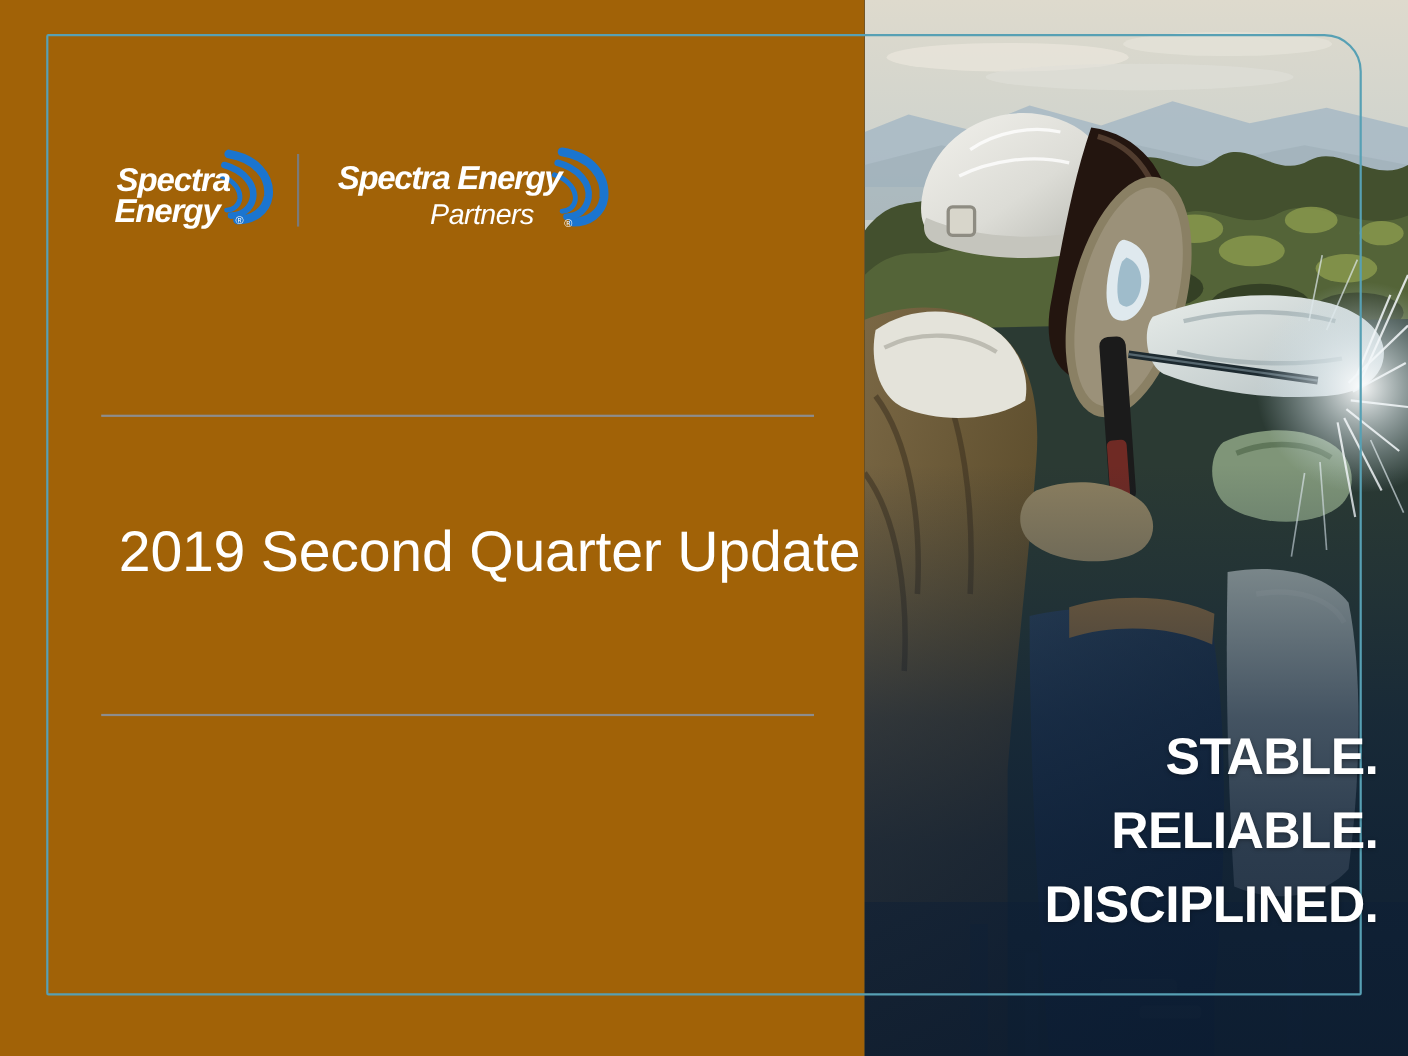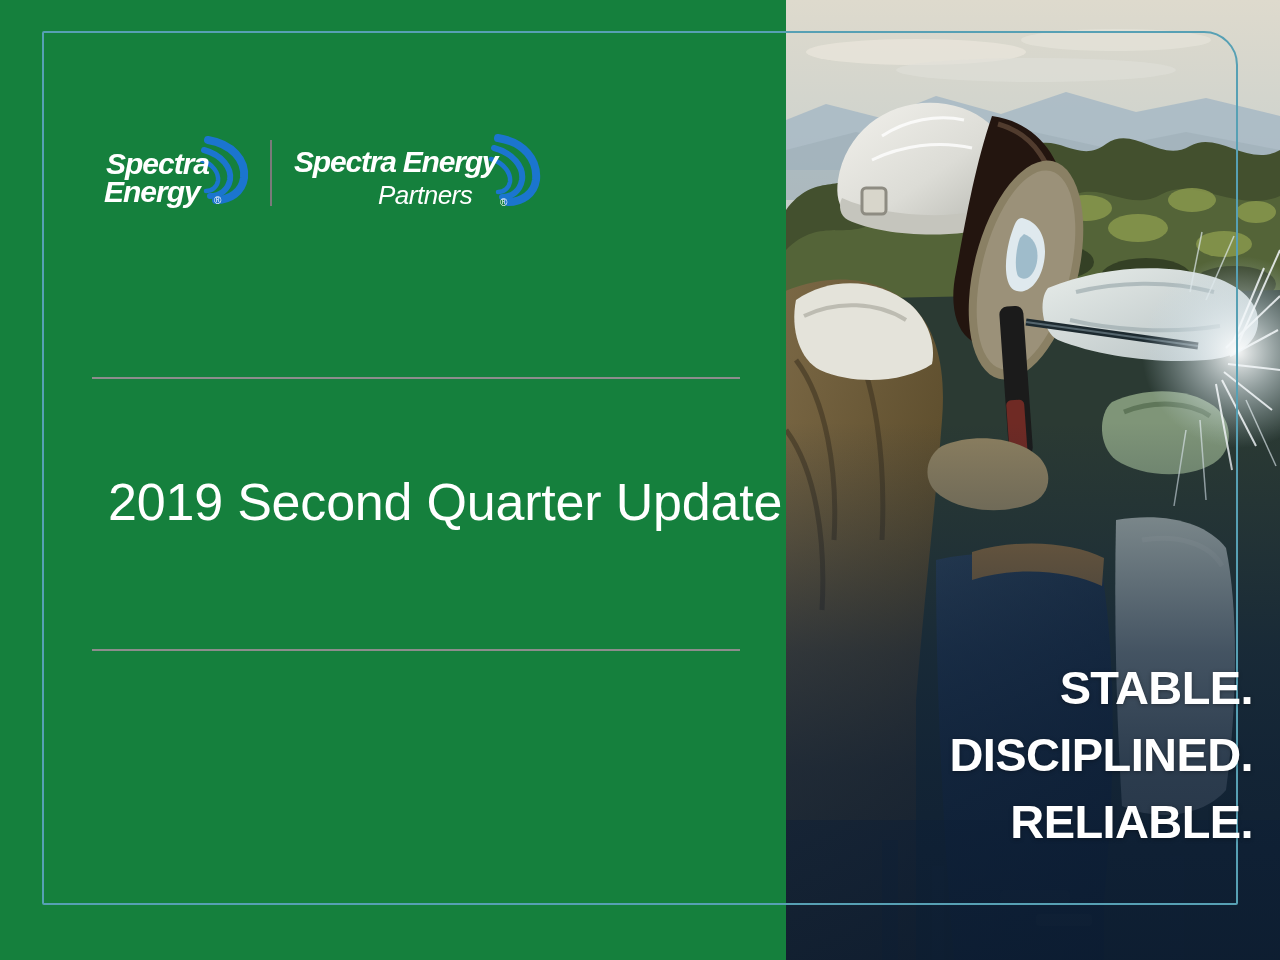--- a/index.html
+++ b/index.html
@@ -4,21 +4,21 @@
 <style>
   html, body {
     margin: 0;
     padding: 0;
     background: #000;
   }
   #slide {
     position: relative;
     width: 1280px;
     height: 960px;
-    background: #15803d;
+    background: #a16207;
     overflow: hidden;
     font-family: "Liberation Sans", sans-serif;
   }
 
   
   .photo-panel {
     position: absolute;
     left: 786px;
     top: 0;
     width: 494px;
@@ -61,21 +61,21 @@
   
   .logo-lockup {
     position: absolute;
     left: 104px;
     top: 128px;
     display: flex;
     align-items: center;
     height: 90px;
   }
   .logo-se { position: relative; width: 148px; height: 86px; }
-  .logo-sep { position: relative; width: 250px; height: 86px; margin-left: 20px; }
+  .logo-sep { position: relative; width: 250px; height: 86px; margin-left: 33px; }
   .logo-divider {
     width: 2px;
     height: 66px;
     background: #7a7a7a;
     margin-left: 18px;
   }
   .logo-svg { display:block; width:100%; height:100%; }
 
   
   .rule {
@@ -341,17 +341,17 @@
   </div>
 
   <div class="rule rule-top"></div>
   <div class="rule rule-bottom"></div>
 
   <div class="slide-title">2019 Second Quarter Update</div>
 
 
   <div class="tagline">
     <div>STABLE.</div>
+    <div>RELIABLE.</div>
     <div>DISCIPLINED.</div>
-    <div>RELIABLE.</div>
   </div>
 
 </div>
 
 </body></html>

